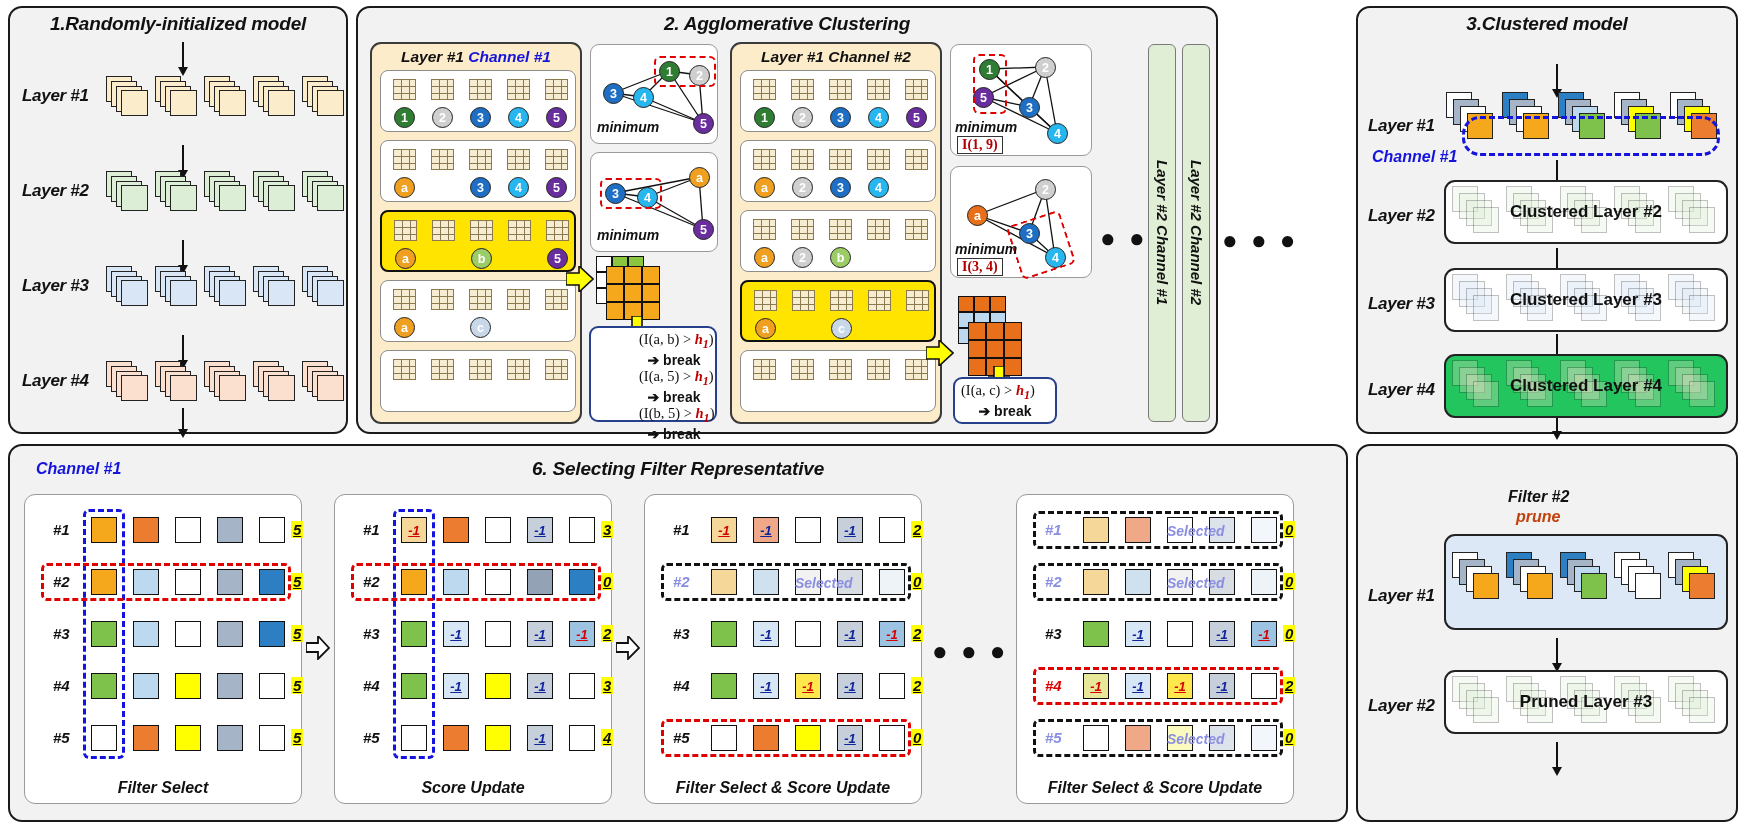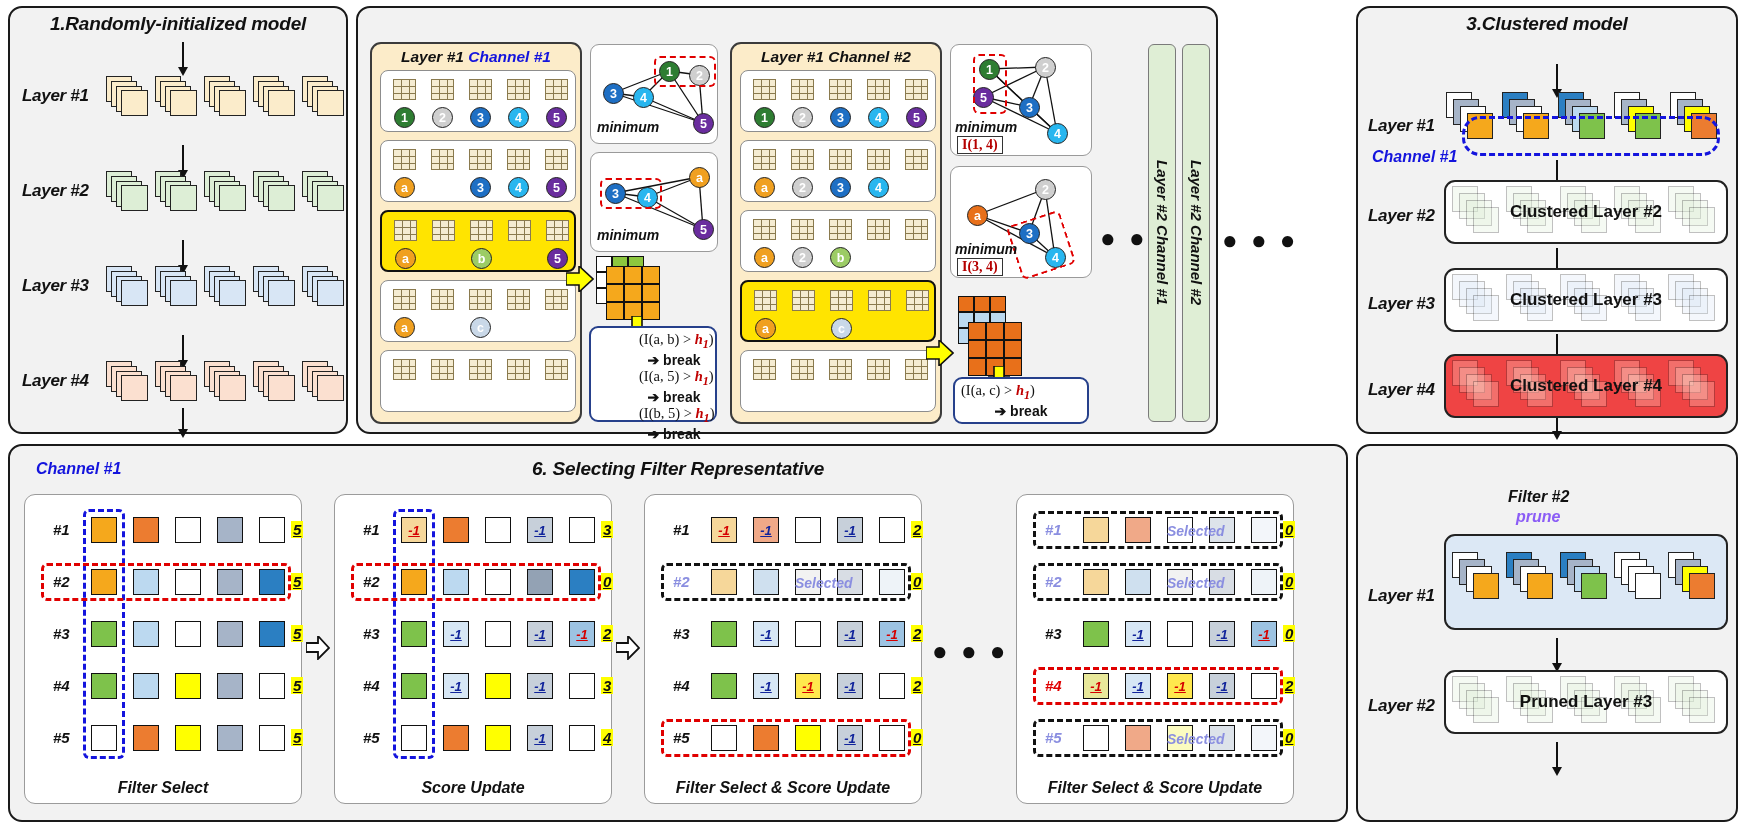--- a/index.html
+++ b/index.html
@@ -295,20 +295,21 @@
           <i style="background: rgb(251, 224, 208);"></i>
           <i style="background: rgb(251, 224, 208);"></i>
           <i style="background: rgb(251, 224, 208);"></i>
           <i style="background: rgb(251, 224, 208);"></i>
         </div>
       </div>
   </div>
 </div>
 
 <div class="panel" style="left:356px; top:6px; width:862px; height:428px;">
+  <div class="panel-title">2. Agglomerative Clustering</div>
 
   <div class="chanbox" style="left:12px; top:34px; width:212px; height:382px;">
     <div class="chanbox-title">
       <span>Layer #1</span>
       <span class="blue">Channel #1</span>
     </div>
     <div id="c1steps">
         <div class="steprow" style="left: 8px; top: 26px; width: 196px; height: 62px;">
           <div class="kern" style="left: 12px; top: 8px;">
             <b class="h1"></b>
@@ -751,21 +752,21 @@
       <line x1="94" y1="22" x2="106" y2="88" stroke="#111" stroke-width="1.3"></line>
       <line x1="78" y1="62" x2="106" y2="88" stroke="#111" stroke-width="1.3"></line>
     </svg>
     <div class="node" style="left:28px; top:14px; background:#2e7d32;">1</div>
     <div class="node" style="left:22px; top:42px; background:#6a2d9e;">5</div>
     <div class="node" style="left:84px; top:12px; background:#cfcfcf;">2</div>
     <div class="node" style="left:68px; top:52px; background:#1e6fc4;">3</div>
     <div class="node" style="left:96px; top:78px; background:#28b6ef;">4</div>
     <div class="dashgrp" style="left:22px; top:9px; width:34px; height:60px; border:2px dashed #e00000;"></div>
     <div class="gmin" style="left:4px; top:74px;">minimum</div>
-    <div class="gval" style="left:6px; top:91px;">I(1, 4)</div>
+    <div class="gval" style="left:6px; top:91px;">I(1, 9)</div>
   </div>
 
   <div class="graphbox" style="left:592px; top:158px; width:142px; height:112px;">
     <svg width="142" height="112">
       <line x1="26" y1="48" x2="94" y2="22" stroke="#111" stroke-width="1.3"></line>
       <line x1="26" y1="48" x2="78" y2="66" stroke="#111" stroke-width="1.3"></line>
       <line x1="26" y1="48" x2="104" y2="90" stroke="#111" stroke-width="1.3"></line>
       <line x1="94" y1="22" x2="78" y2="66" stroke="#111" stroke-width="1.3"></line>
       <line x1="94" y1="22" x2="104" y2="90" stroke="#111" stroke-width="1.3"></line>
       <line x1="78" y1="66" x2="104" y2="90" stroke="#111" stroke-width="1.3"></line>
@@ -797,21 +798,21 @@
     <div class="cc" style="left:28px;top:62px;width:18px;height:18px;background:#e8701a;"></div>
     <div class="cc" style="left:46px;top:62px;width:18px;height:18px;background:#e8701a;"></div>
   </div>
   <svg class="arrowc" style="left:568px; top:332px;" width="28" height="26">
     <polygon points="0,7 13,7 13,0 27,13 13,26 13,19 0,19" fill="#ffff00" stroke="#111" stroke-width="1.6"></polygon>
   </svg>
   <svg class="arrowc" style="left:630px; top:358px;" width="22" height="22">
     <polygon points="6,0 16,0 16,11 21,11 11,21 1,11 6,11" fill="#ffff00" stroke="#111" stroke-width="1.6"></polygon>
   </svg>
 
-  <div class="breakbox" style="left:595px; top:369px; width:136px; height:47px;">
+  <div class="breakbox" style="left:595px; top:369px; width:104px; height:47px;">
     <div id="bb2">
         <div class="bline"><span>(I(a, c) &gt; </span><span class="hsym">h<sub>1</sub></span><span>)</span></div>
         <div class="bbreak">➔ break</div>
       </div>
   </div>
 
   <div class="dots" style="left:742px; top:215px;">● ● ●</div>
 
   <div class="vertlbl" style="left:790px; top:36px; width:28px; height:378px;">
     <span>Layer #2 Channel #1</span>
@@ -935,21 +936,21 @@
           <i style="position: absolute; display: block; width: 26px; height: 26px; border: 1.4px solid rgb(34, 34, 34); background: rgb(216, 230, 245); left: 0px; top: 0px; opacity: 0.28;"></i>
           <i style="position: absolute; display: block; width: 26px; height: 26px; border: 1.4px solid rgb(34, 34, 34); background: rgb(216, 230, 245); left: 7px; top: 7px; opacity: 0.28;"></i>
           <i style="position: absolute; display: block; width: 26px; height: 26px; border: 1.4px solid rgb(34, 34, 34); background: rgb(216, 230, 245); left: 14px; top: 14px; opacity: 0.28;"></i>
           <i style="position: absolute; display: block; width: 26px; height: 26px; border: 1.4px solid rgb(34, 34, 34); background: rgb(216, 230, 245); left: 21px; top: 21px; opacity: 0.28;"></i>
         </div>
       </div>
     <div style="position:absolute; width:100%; text-align:center; top:20px; font-size:17px; font-weight:bold; color:#111;">Clustered Layer #3</div>
   </div>
 
   <div class="layer-label" style="position:absolute; left:10px; top:372px;">Layer #4</div>
-  <div class="subpanel" style="left:86px; top:346px; width:284px; height:64px; border:2.4px solid #222; background:#ef4444;">
+  <div class="subpanel" style="left:86px; top:346px; width:284px; height:64px; border:2.4px solid #222; background:#22c55e;">
     <div id="p3l4" style="position: absolute; left: 6px; top: 4px; width: 272px; height: 56px;">
         <div style="position: absolute; left: 0px; top: 0px; width: 52px; height: 56px;">
           <i style="position: absolute; display: block; width: 26px; height: 26px; border: 1.4px solid rgb(34, 34, 34); background: rgb(251, 224, 208); left: 0px; top: 0px; opacity: 0.28;"></i>
           <i style="position: absolute; display: block; width: 26px; height: 26px; border: 1.4px solid rgb(34, 34, 34); background: rgb(251, 224, 208); left: 7px; top: 7px; opacity: 0.28;"></i>
           <i style="position: absolute; display: block; width: 26px; height: 26px; border: 1.4px solid rgb(34, 34, 34); background: rgb(251, 224, 208); left: 14px; top: 14px; opacity: 0.28;"></i>
           <i style="position: absolute; display: block; width: 26px; height: 26px; border: 1.4px solid rgb(34, 34, 34); background: rgb(251, 224, 208); left: 21px; top: 21px; opacity: 0.28;"></i>
         </div>
         <div style="position: absolute; left: 54px; top: 0px; width: 52px; height: 56px;">
           <i style="position: absolute; display: block; width: 26px; height: 26px; border: 1.4px solid rgb(34, 34, 34); background: rgb(251, 224, 208); left: 0px; top: 0px; opacity: 0.28;"></i>
           <i style="position: absolute; display: block; width: 26px; height: 26px; border: 1.4px solid rgb(34, 34, 34); background: rgb(251, 224, 208); left: 7px; top: 7px; opacity: 0.28;"></i>
@@ -1153,21 +1154,21 @@
       <div class="sp-caption">Filter Select &amp; Score Update</div>
       <div class="dashgrp" style="left: 16px; top: 172px; width: 250px; height: 38px; border: 3px dashed rgb(224, 0, 0);"></div>
       <div class="dashgrp" style="left: 16px; top: 16px; width: 250px; height: 38px; border: 3px dashed rgb(17, 17, 17);"></div>
       <div class="dashgrp" style="left: 16px; top: 68px; width: 250px; height: 38px; border: 3px dashed rgb(17, 17, 17);"></div>
       <div class="dashgrp" style="left: 16px; top: 224px; width: 250px; height: 38px; border: 3px dashed rgb(17, 17, 17);"></div>
     </div>
 </div>
 
 <div class="panel" style="left:1356px; top:444px; width:382px; height:378px;">
   <div style="position:absolute; left:150px; top:42px; font-style:italic; font-weight:bold; font-size:16px; color:#111;">Filter #2</div>
-  <div style="position:absolute; left:158px; top:62px; font-style:italic; font-weight:bold; font-size:16px; color:#8b5cf6;">prune</div>
+  <div style="position:absolute; left:158px; top:62px; font-style:italic; font-weight:bold; font-size:16px; color:#c2410c;">prune</div>
 
   <div class="layer-label" style="position:absolute; left:10px; top:140px;">Layer #1</div>
   <div class="subpanel" style="left:86px; top:88px; width:284px; height:96px; border:2.4px solid #222; background:#dce8f5;">
     <div id="p5l1" style="position: absolute; left: 6px; top: 16px; width: 272px; height: 60px;">
         <div style="position: absolute; left: 0px; top: 0px; width: 52px; height: 56px;">
           <i style="position: absolute; display: block; width: 26px; height: 26px; border: 1.4px solid rgb(34, 34, 34); background: rgb(255, 255, 255); left: 0px; top: 0px;"></i>
           <i style="position: absolute; display: block; width: 26px; height: 26px; border: 1.4px solid rgb(34, 34, 34); background: rgb(166, 180, 200); left: 7px; top: 7px;"></i>
           <i style="position: absolute; display: block; width: 26px; height: 26px; border: 1.4px solid rgb(34, 34, 34); background: rgb(255, 255, 255); left: 14px; top: 14px;"></i>
           <i style="position: absolute; display: block; width: 26px; height: 26px; border: 1.4px solid rgb(34, 34, 34); background: rgb(245, 168, 28); left: 21px; top: 21px;"></i>
         </div>

